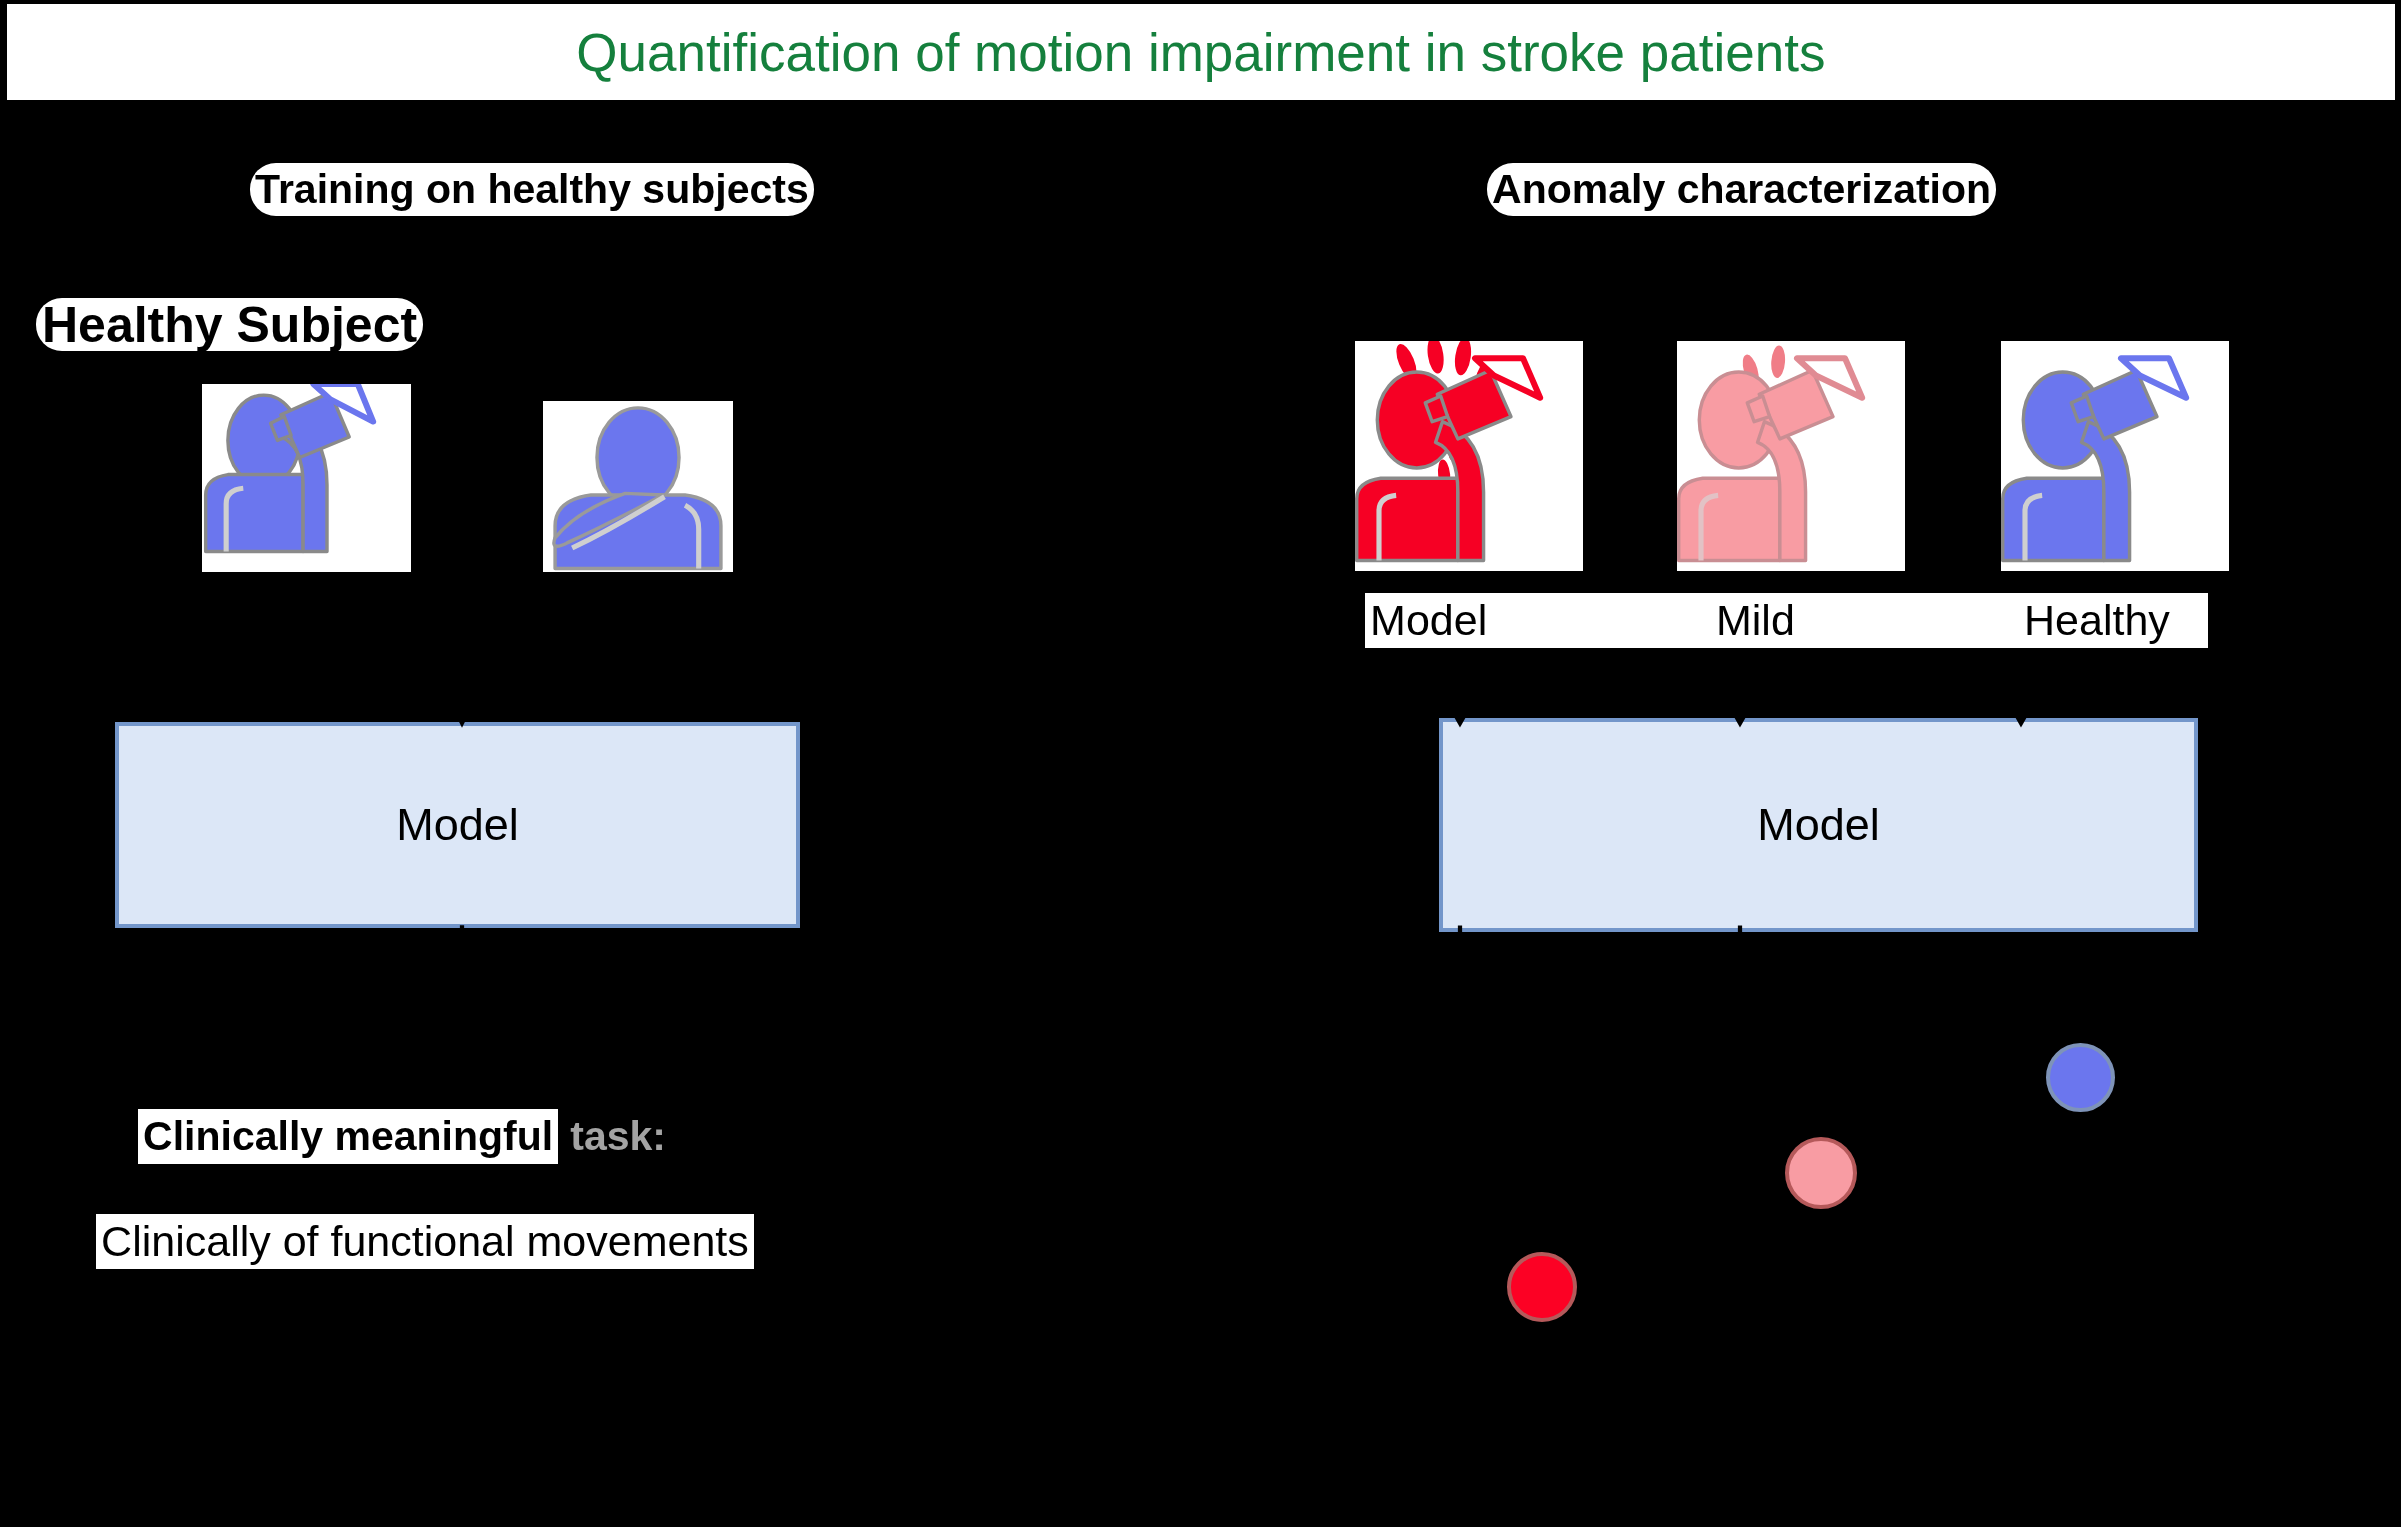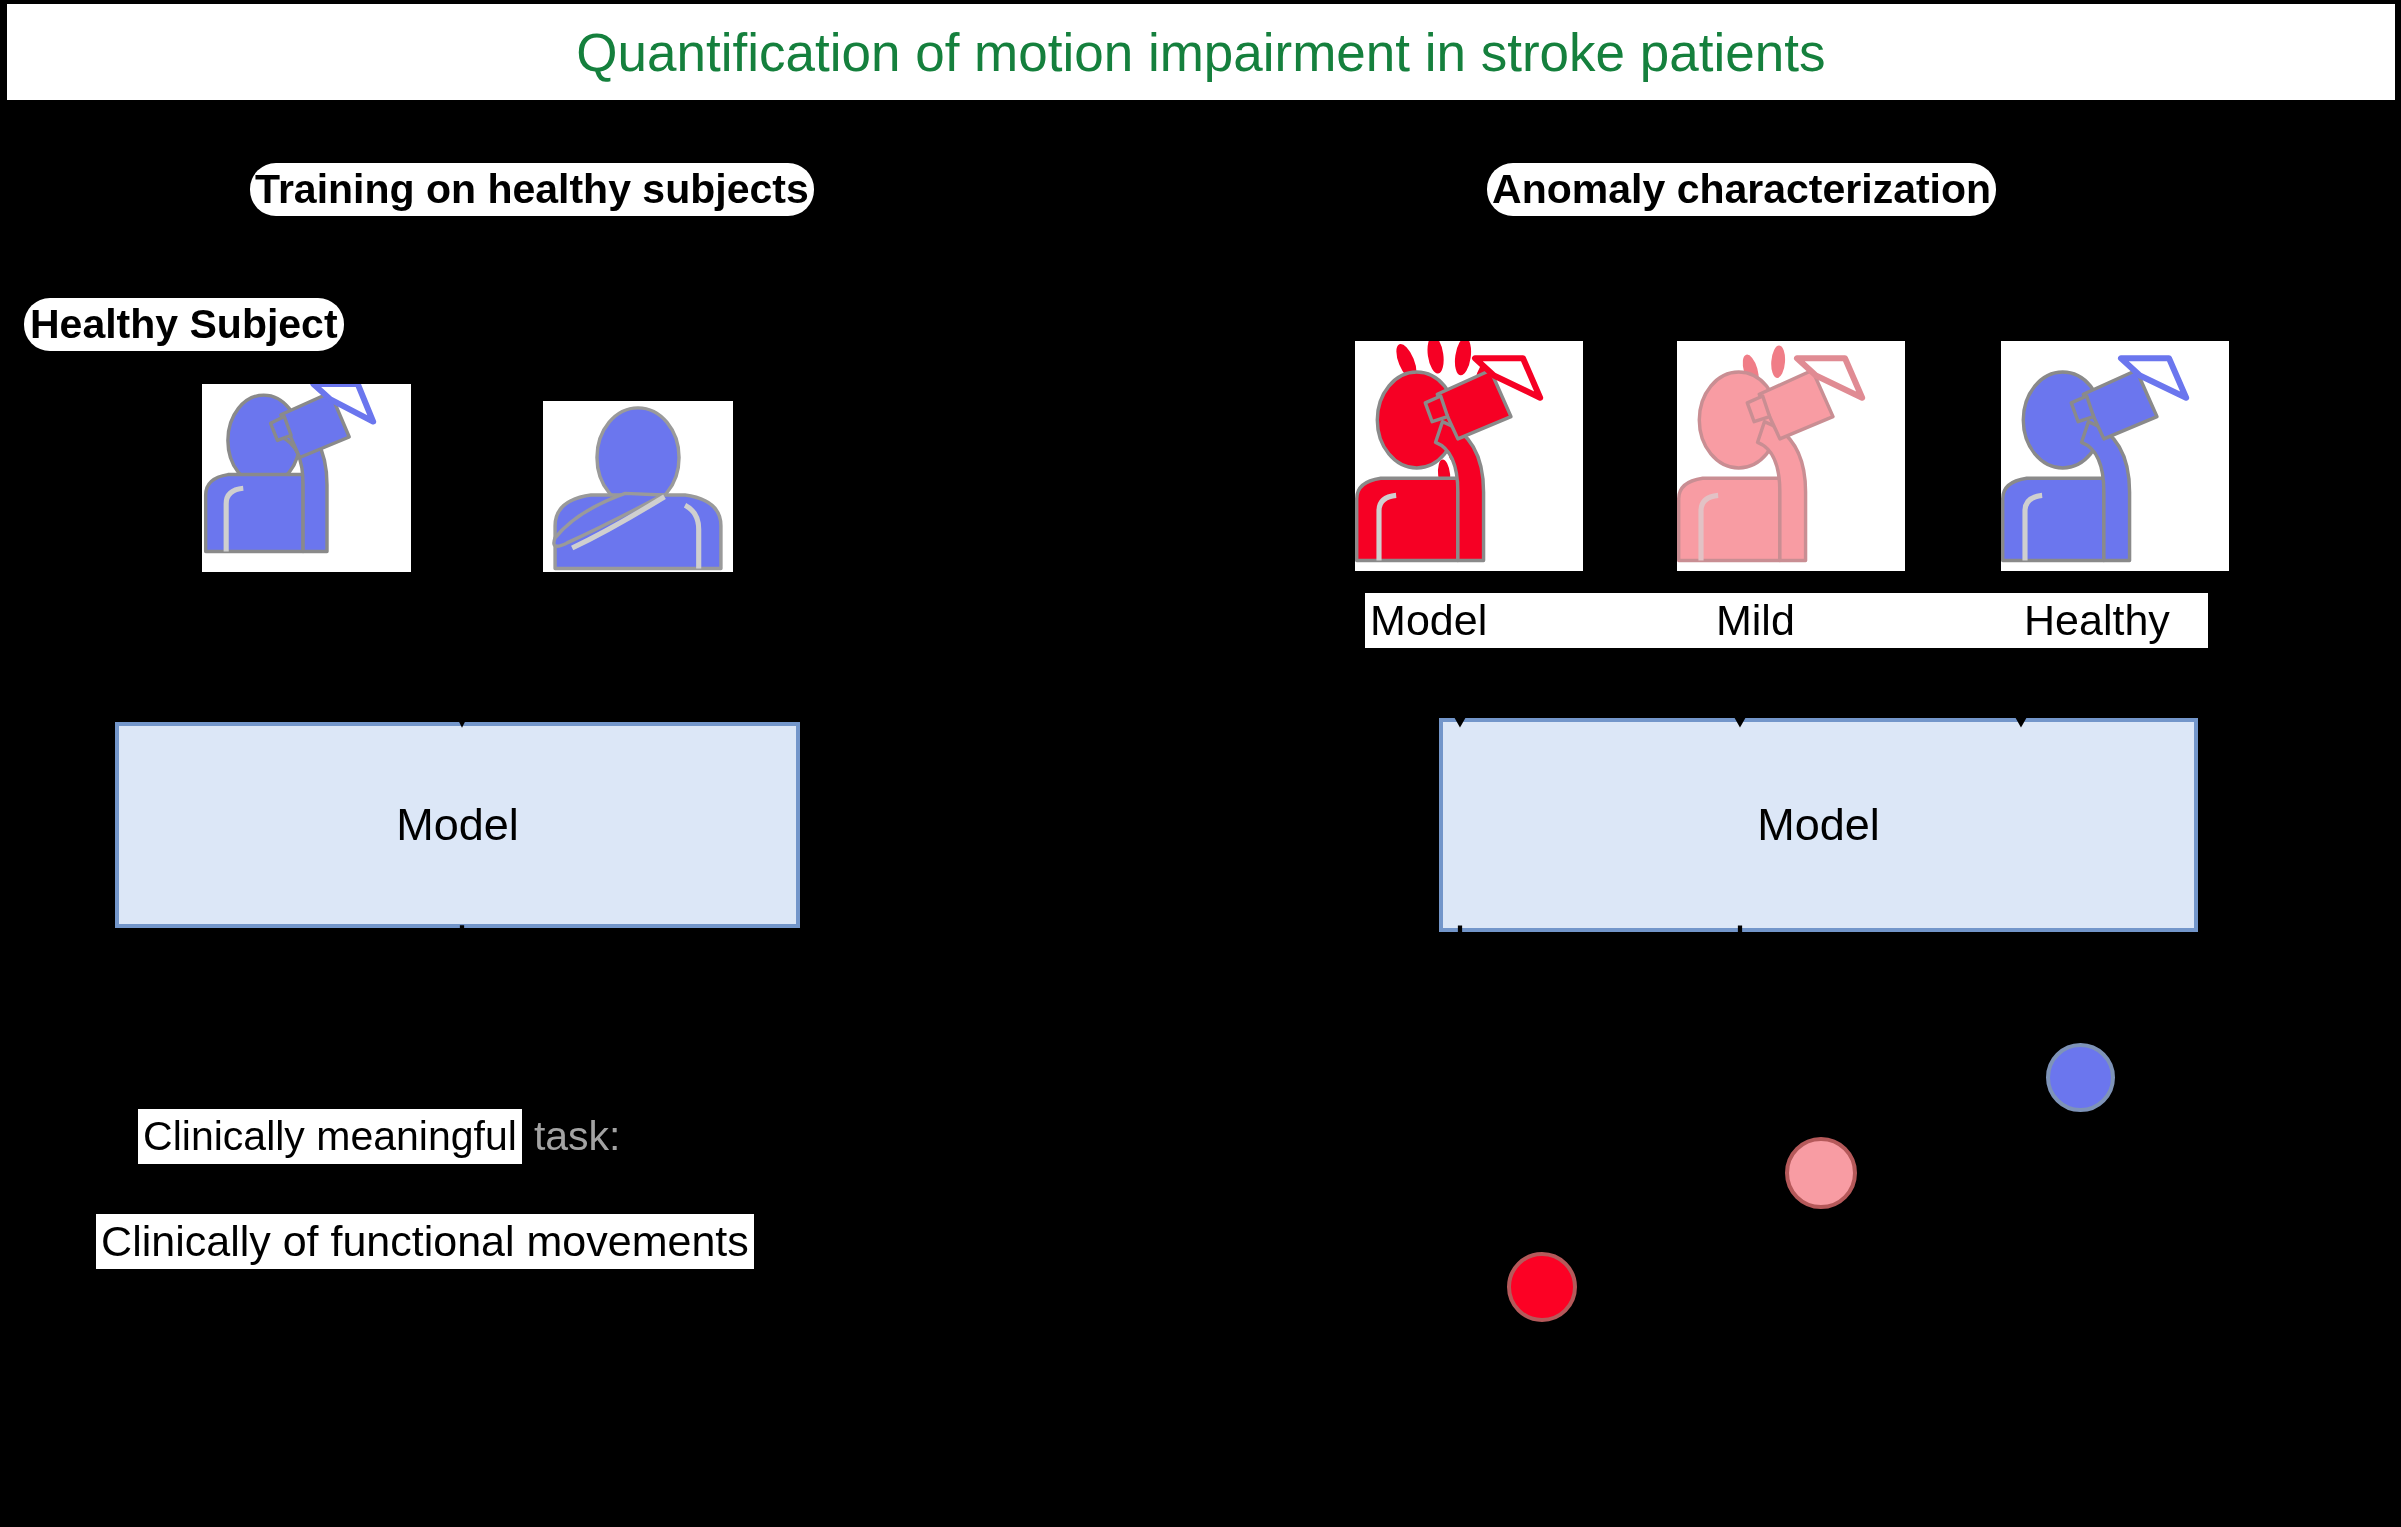--- a/index.html
+++ b/index.html
@@ -59,25 +59,25 @@
   #header-right {
     left: 1487px;
     top: 163px;
     height: 53px;
     padding: 0 5.1px;
     font-size: 41px;
   }
 
   
   #healthy-subject-label {
-    left: 24px;
+    left: 36px;
     top: 298px;
     height: 53px;
     padding: 0 6px;
-    font-size: 41px;
+    font-size: 50px;
   }
 
   
   .picto-frame {
     position: absolute;
     background: #ffffff;
     overflow: hidden;
   }
   .picto-frame svg { display: block; }
 
@@ -130,21 +130,21 @@
   
   #task-line {
     position: absolute;
     left: 128px;
     top: 1109px;
     height: 55px;
     display: flex;
     align-items: flex-end;
     white-space: nowrap;
     font-size: 41px;
-    font-weight: normal;
+    font-weight: bold;
     padding-left: 10px;
   }
   #task-highlight {
     background: #ffffff;
     color: #000000;
     padding: 0 5.1px;
     height: 55px;
     display: flex;
     align-items: center;
   }

